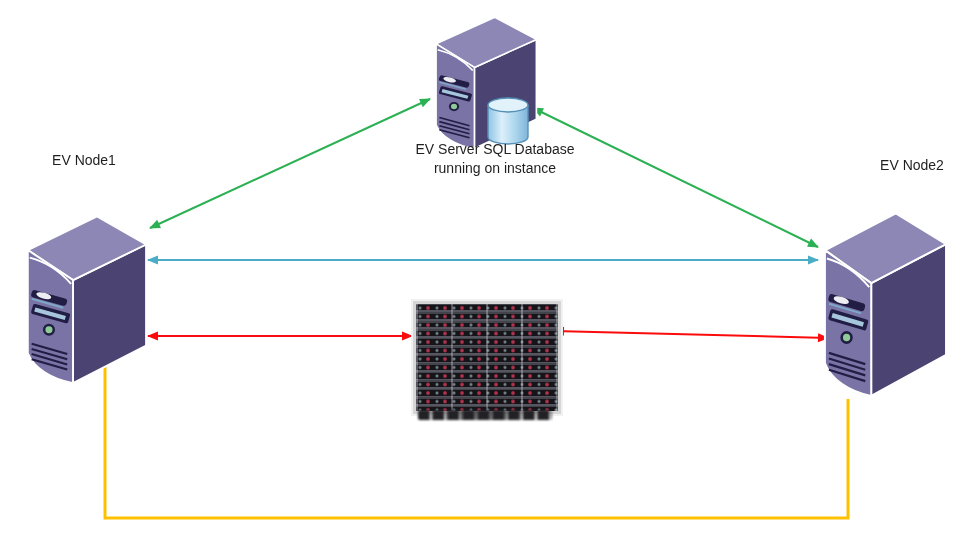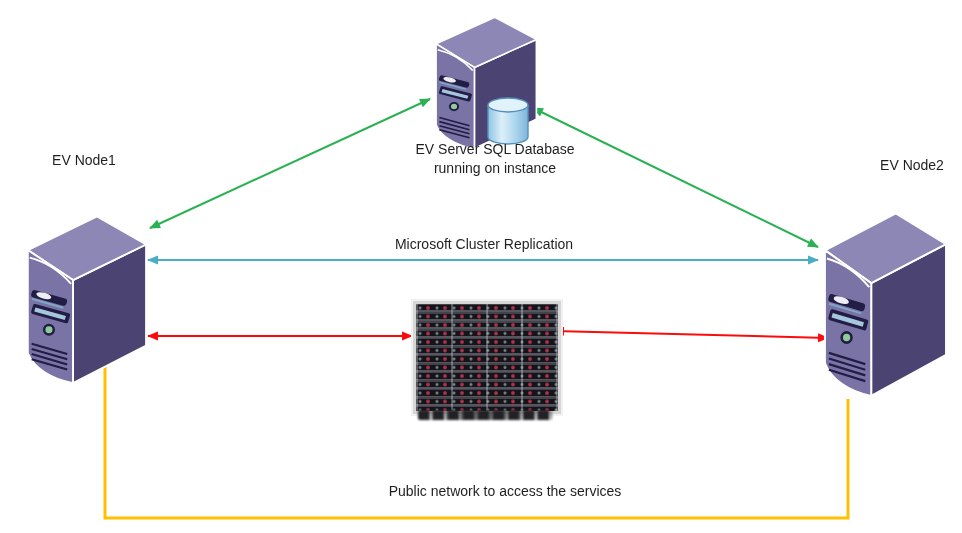--- a/index.html
+++ b/index.html
@@ -120,15 +120,13 @@
   <div class="san-caption"></div>
 
   <div class="lbl" style="left:84px;top:151px">EV Node1</div>
   <div class="lbl" style="left:912px;top:156px">EV Node2</div>
 
   <div class="lbl" style="left:495px;top:140px">
     <div>EV Server SQL Database</div>
     <div>running on instance</div>
   </div>
 
-  <div class="lbl" style="left:484px;top:235px">Microsoft Cluster Replication</div>
-  <div class="lbl" style="left:505px;top:482px">Public network to access the services</div>
 </div>
 
 </body></html>

